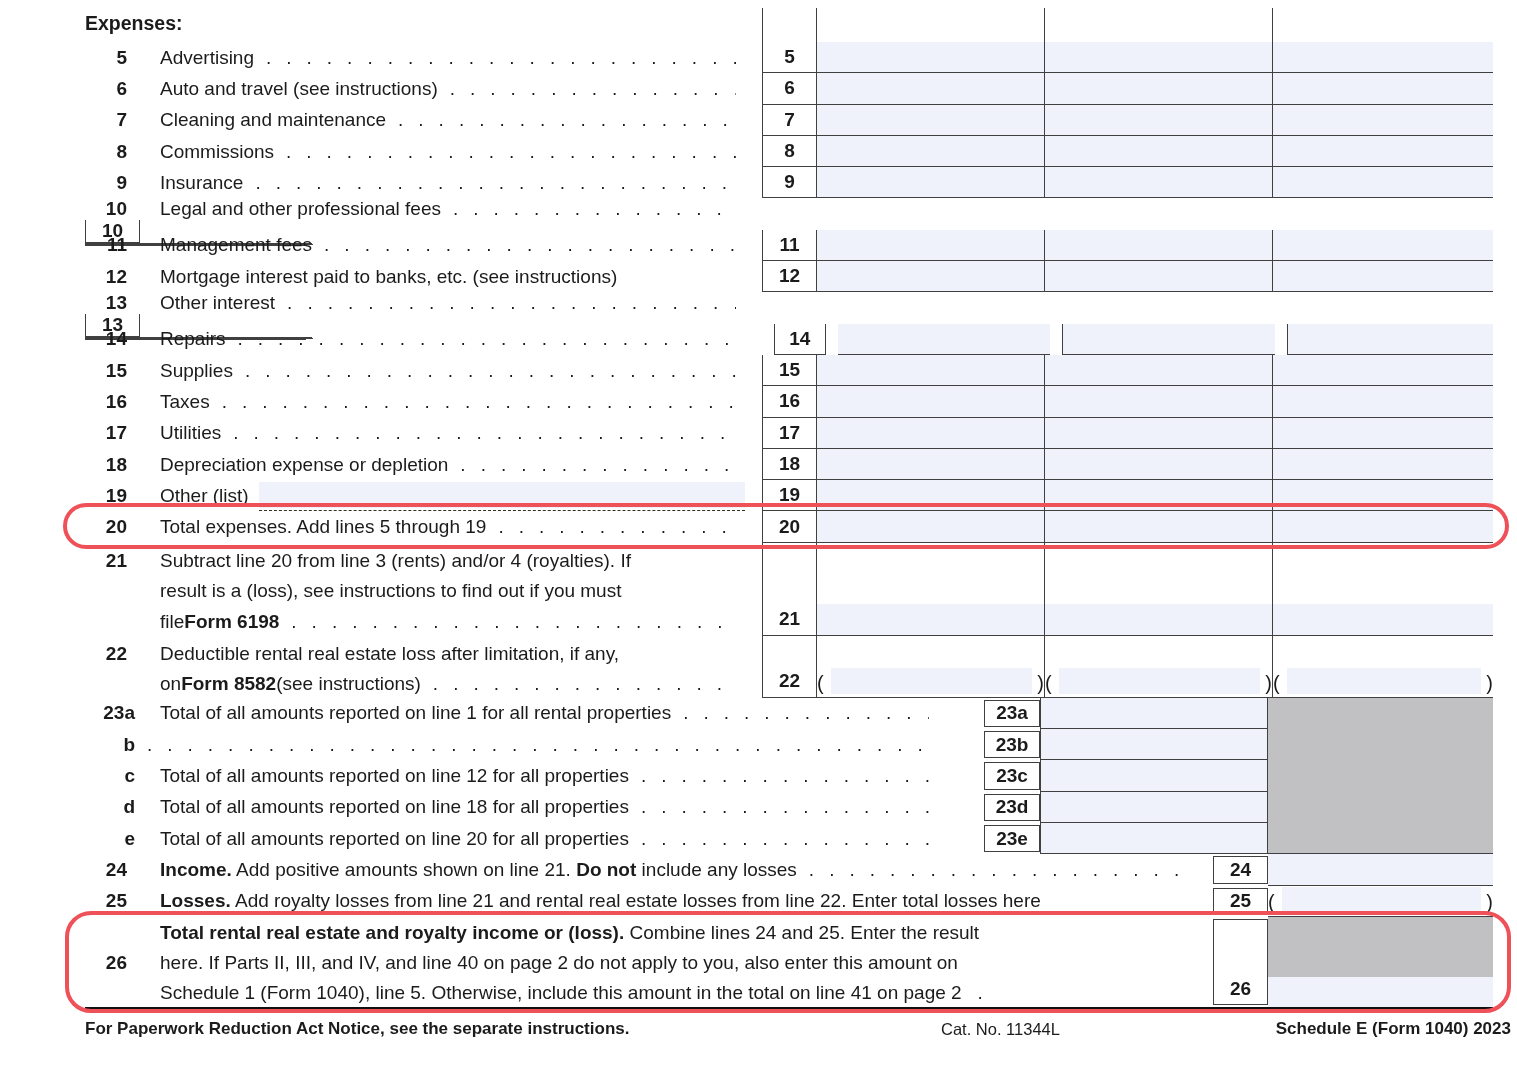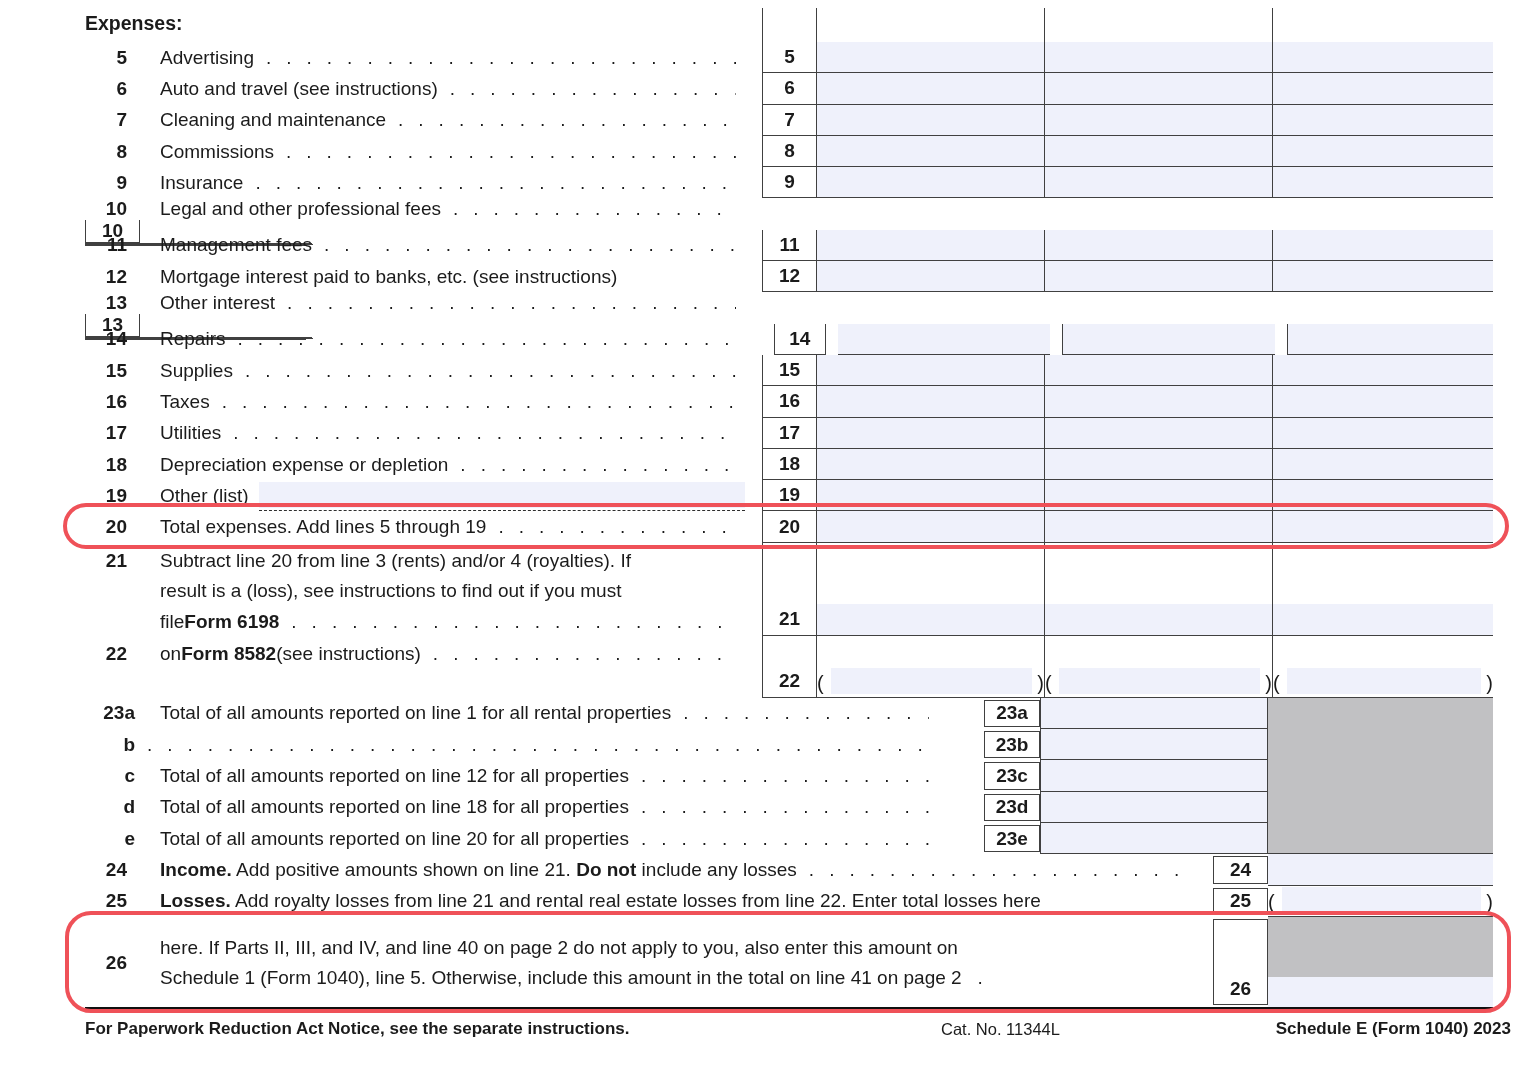--- a/index.html
+++ b/index.html
@@ -294,20 +294,21 @@
         <div class="bfill"></div>
       </div>
       <div class="c-c rel hb">
         <div class="bfill"></div>
       </div>
     </div>
     <div class="row" style="height: 62px;">
       <div class="c-desc tall">
         <div class="mnum">22</div>
         <div class="tb">
+          <div class="tline">Deductible rental real estate loss after limitation, if any,</div>
           <div class="lineflex">
             <span class="">on </span>
             <span class="b">Form 8582</span>
             <span class=""> (see instructions)</span>
             <div class="dots mr25">......................................................................</div>
           </div>
         </div>
       </div>
       <div class="c-num hb bottomnum">22</div>
       <div class="c-a parcell hb">
@@ -393,20 +394,21 @@
       <div class="v24 parcell hb">
         <div class="paren">(</div>
         <div class="pfield"></div>
         <div class="paren">)</div>
       </div>
     </div>
     <div class="row" style="height: 90px;">
       <div class="c-desc24 tall">
         <div class="mnum">26</div>
         <div class="tb t26">
+          <div class="tline"><span class="b">Total rental real estate and royalty income or (loss).</span><span class=""> Combine lines 24 and 25. Enter the result</span></div>
           <div class="tline"><span class="">here. If Parts II, III, and IV, and line 40 on page 2 do not apply to you, also enter this amount on</span></div>
           <div class="tline"><span class="">Schedule 1 (Form 1040), line 5. Otherwise, include this amount in the total on line 41 on page 2&nbsp;&nbsp;&nbsp;.</span></div>
         </div>
       </div>
       <div class="nbx nbx26">26</div>
       <div class="v26">
         <div class="g26"></div>
         <div class="f26"></div>
       </div>
     </div>

